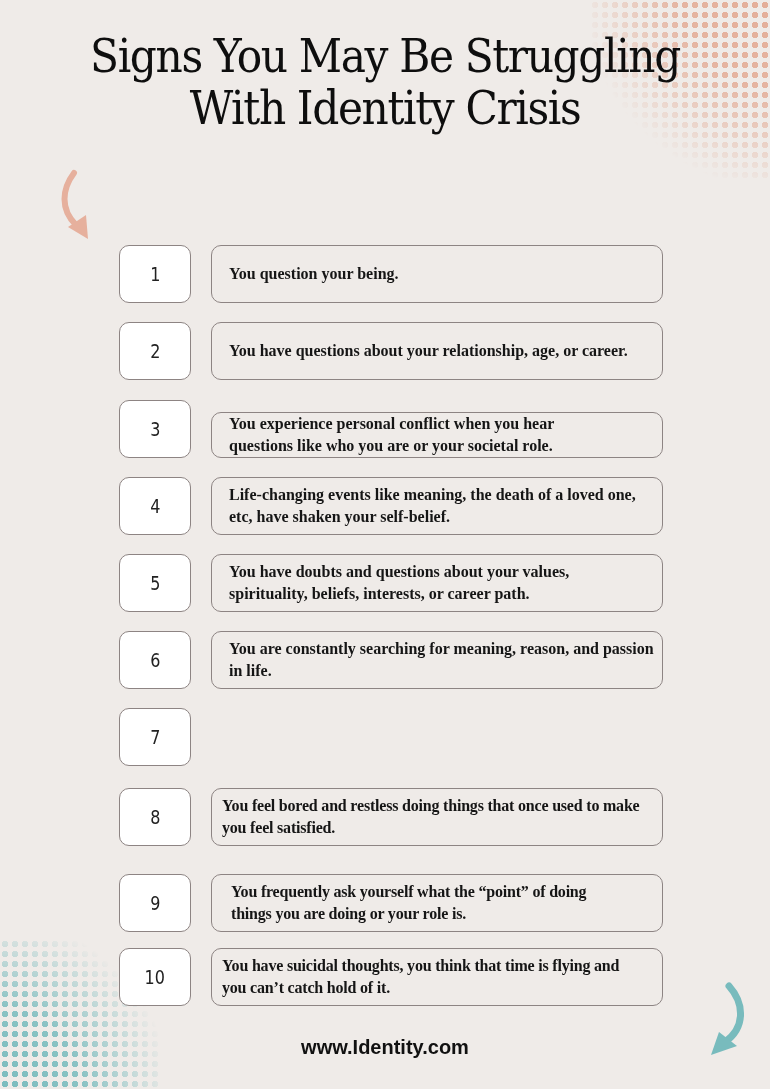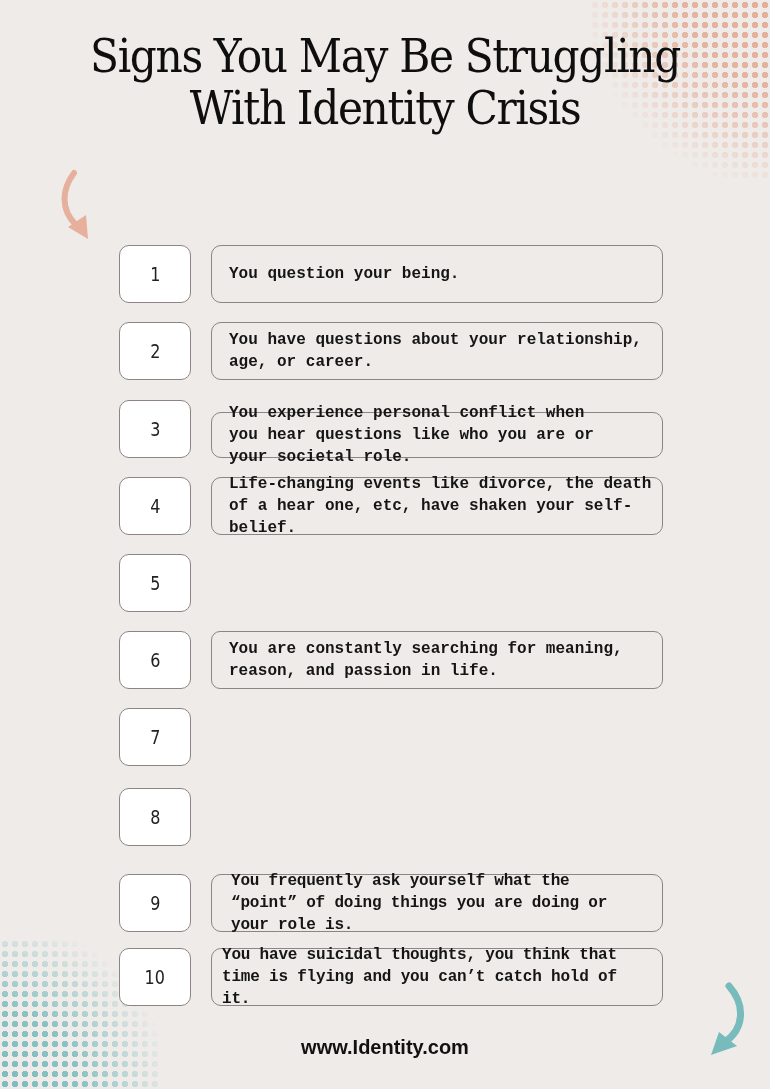--- a/index.html
+++ b/index.html
@@ -39,21 +39,21 @@
     display: flex; align-items: center; justify-content: center;
     font-family: "DejaVu Sans", sans-serif; font-size: 20px; color: #222;
     transform-origin: center;
   }
   .num span { display: inline-block; transform: scaleX(0.8); }
   .txt {
     position: absolute; left: 211px; width: 452px; top: 0; bottom: 0;
     border: 1.5px solid #8d8483; border-radius: 10px; box-sizing: border-box;
     padding: 0 8px 0 17px;
     display: flex; align-items: center;
-    font-family: Liberation Mono, monospace; font-weight: bold;
+    font-family: Liberation Serif, serif; font-weight: bold;
     font-size: 16px; line-height: 22px; color: #151515;
   }
   .txt.top { align-items: flex-start; padding-top: 8px; }
   .txt.tight { padding-left: 10px; letter-spacing: -0.2px; }
   .footer {
     position: absolute; left: 0; width: 770px; top: 1036px; text-align: center;
     font-family: "Liberation Sans", sans-serif; font-weight: bold; font-size: 20px;
     color: #111;
   }
 </style>
@@ -93,42 +93,44 @@
 <div class="row" style="top:400px;">
   <div class="num">
       <span>3</span>
     </div>
   <div class="txt" style="padding-right:60px;margin-top:12px;">You experience personal conflict when you hear questions like who you are or your societal role.</div>
 </div>
 <div class="row" style="top:477px;">
   <div class="num">
       <span>4</span>
     </div>
-  <div class="txt">Life-changing events like divorce, the death of a hear one, etc, have shaken your self-belief.</div>
+  <div class="txt">Life-changing events like meaning, the death of a loved one, etc, have shaken your self-belief.</div>
 </div>
 <div class="row" style="top:554px;">
   <div class="num">
       <span>5</span>
     </div>
+  <div class="txt" style="padding-right:50px;">You have doubts and questions about your values, spirituality, beliefs, interests, or career path.</div>
 </div>
 <div class="row" style="top:631px;">
   <div class="num">
       <span>6</span>
     </div>
-  <div class="txt" style="border-radius:9px;">You are constantly searching for meaning, reason, and passion in life.</div>
+  <div class="txt" style="">You are constantly searching for meaning, reason, and passion in life.</div>
 </div>
 <div class="row" style="top:708px;">
   <div class="num">
       <span>7</span>
     </div>
 </div>
 <div class="row" style="top:788px;">
   <div class="num">
       <span>8</span>
     </div>
+  <div class="txt tight" style="padding-right:2px;">You feel bored and restless doing things that once used to make you feel satisfied.</div>
 </div>
 <div class="row" style="top:874px;">
   <div class="num">
       <span>9</span>
     </div>
   <div class="txt tight" style="padding-left:19px; padding-right:40px;">You frequently ask yourself what the “point” of doing things you are doing or your role is.</div>
 </div>
 <div class="row" style="top:948px;border-radius:12px;">
   <div class="num">
       <span>10</span>

